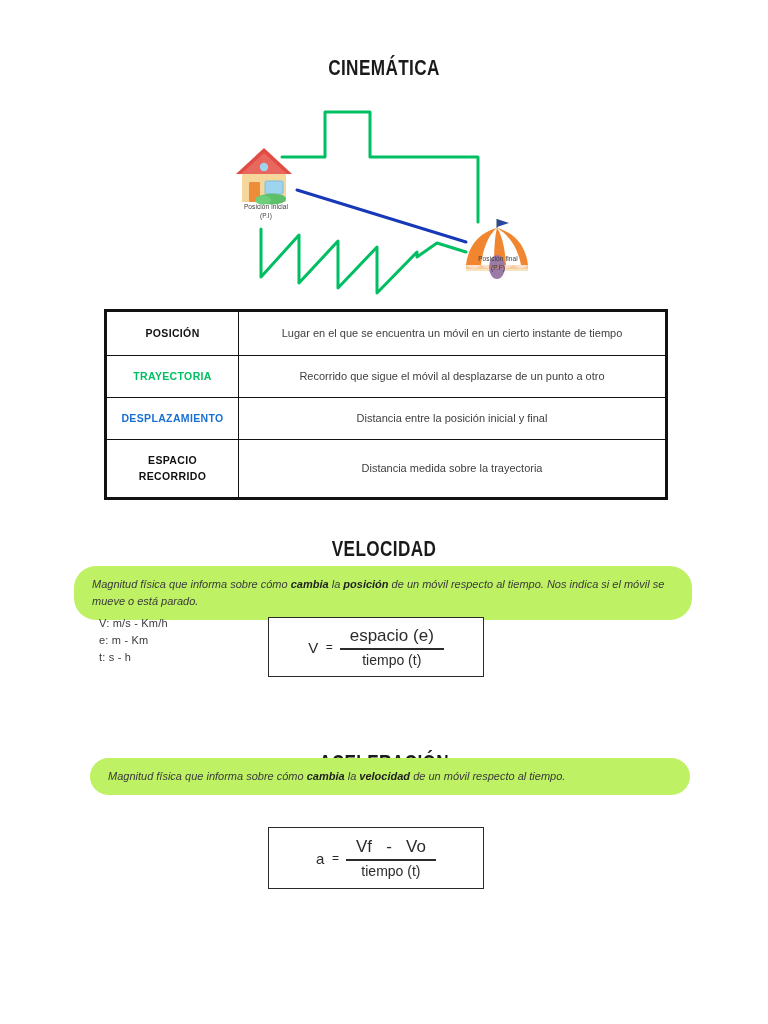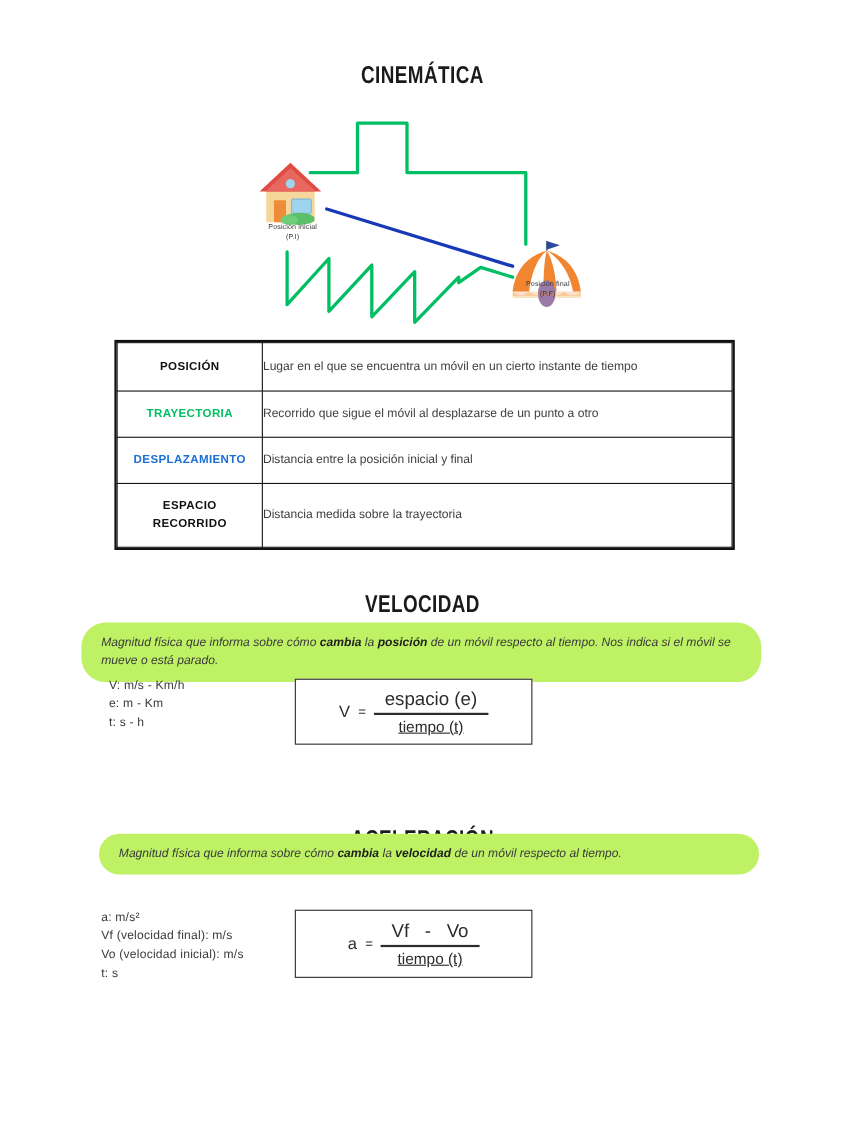--- a/index.html
+++ b/index.html
@@ -79,20 +79,21 @@
     width: 131px;
     text-align: center;
     font-weight: bold;
     font-size: 10.5px;
     letter-spacing: 0.35px;
     line-height: 1.45;
     color: #111111;
     padding: 6px 4px;
   }
   .cell-def {
+    text-align: center;
     font-size: 11px;
     color: #404040;
     padding: 6px 14px;
     line-height: 1.4;
   }
   .row-1 td { height: 43px; }
   .row-2 td { height: 41px; }
   .row-3 td { height: 41px; }
   .row-4 td { height: 57px; }
 
@@ -158,21 +159,20 @@
   }
   .frac-bar {
     width: 100%;
     height: 1.5px;
     background: #2b2b2b;
   }
   .denominator {
     font-size: 14px;
     padding: 2px 10px 0 10px;
     white-space: pre;
-    text-decoration: underline;
   }
 </style>
 </head>
 <body>
 
 <div class="page">
 
   <div class="heading" id="heading-cinematica">CINEMÁTICA</div>
 
   <div class="diagram">
@@ -270,24 +270,20 @@
       </span>
     </div>
   </div>
 
   <div class="heading" id="heading-aceleracion">ACELERACIÓN</div>
 
   <div class="pill" id="pill-aceleracion">
     <span>Magnitud física que informa sobre cómo </span><b>cambia</b><span> la </span><b>velocidad</b><span> de un móvil respecto al tiempo.</span>
   </div>
 
-  <div class="units" id="units-aceleracion">a:  m/s²
-Vf (velocidad final): m/s
-Vo (velocidad inicial): m/s
-t: s</div>
 
   <div class="formula-box" id="formula-aceleracion">
     <div class="formula-inner">
       <span class="formula-lhs">a</span>
       <span class="formula-eq">=</span>
       <span class="fraction">
         <span class="numerator">Vf   -   Vo</span>
         <span class="frac-bar"></span>
         <span class="denominator">tiempo (t)</span>
       </span>

